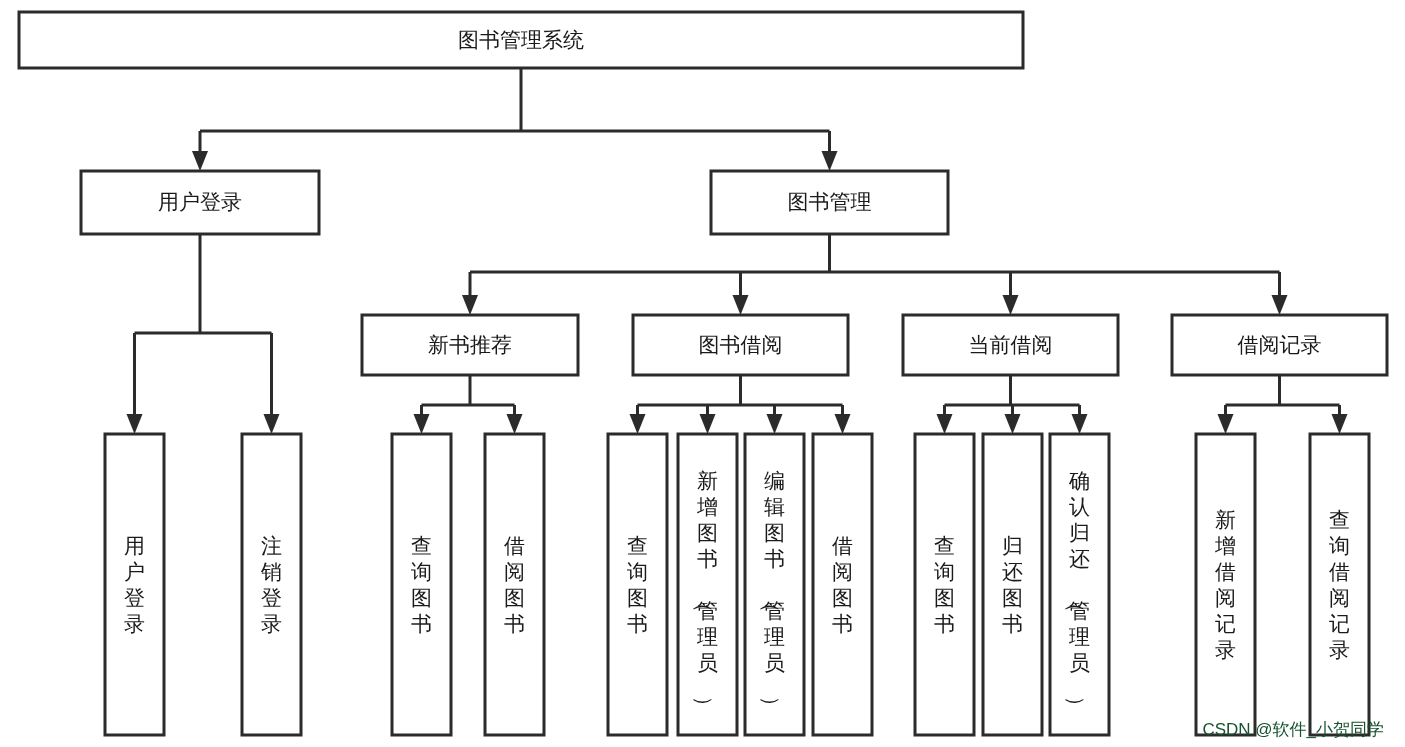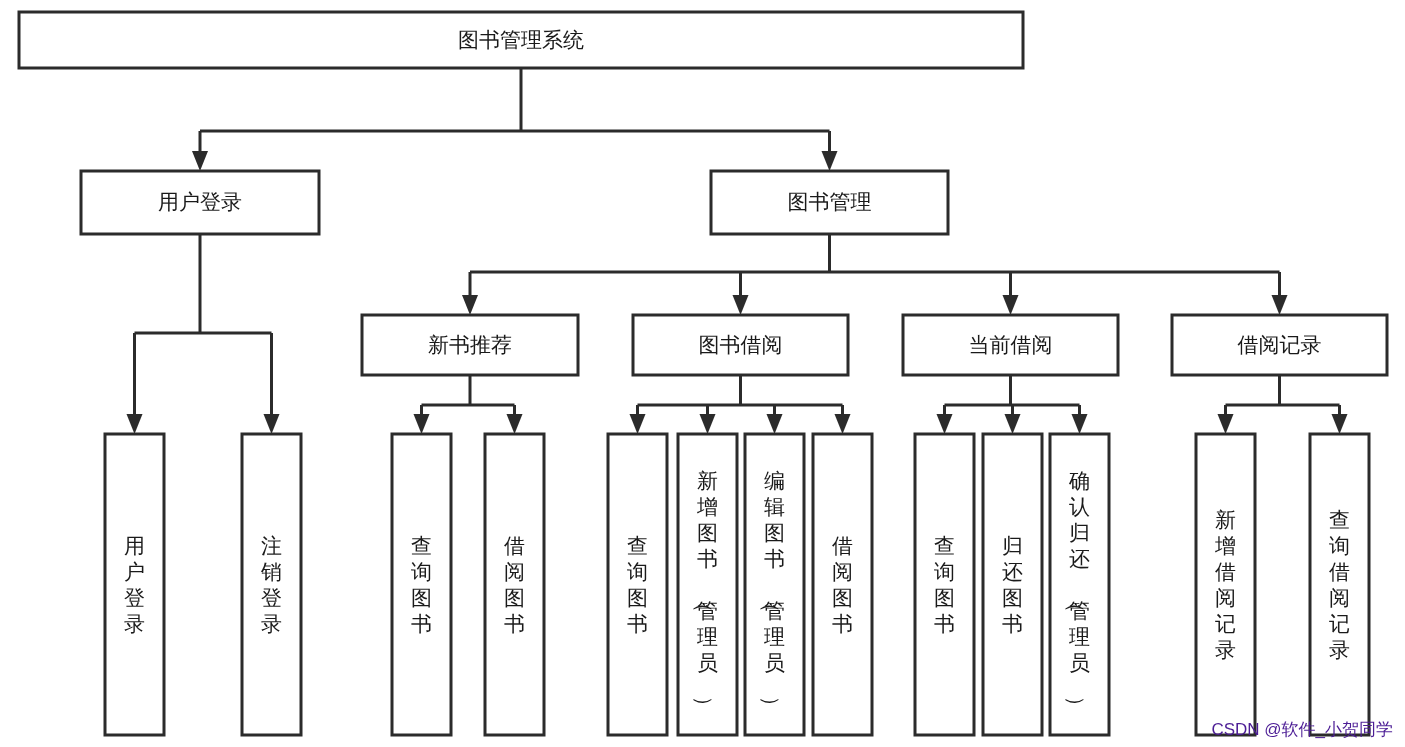--- a/index.html
+++ b/index.html
@@ -51,25 +51,25 @@
     dominant-baseline: middle;
   }
   .node-label-v {
     font-family: "Liberation Sans", "DejaVu Sans", sans-serif;
     font-size: 21px;
     fill: #1a1a1a;
     text-anchor: middle;
   }
   .watermark {
     position: absolute;
-    right: 12px;
+    right: 21px;
     bottom: 6px;
     font-family: "Liberation Sans", "DejaVu Sans", sans-serif;
     font-size: 17px;
-    color: #4c1d95;
+    color: #14532d;
     white-space: nowrap;
     user-select: none;
   }
 </style>
 </head>
 <body>
 
 <div id="diagram-root">
   <svg id="diagram-svg" viewBox="0 0 1405 747" preserveAspectRatio="none" aria-label="图书管理系统功能结构图">
     <g id="edges-layer">

